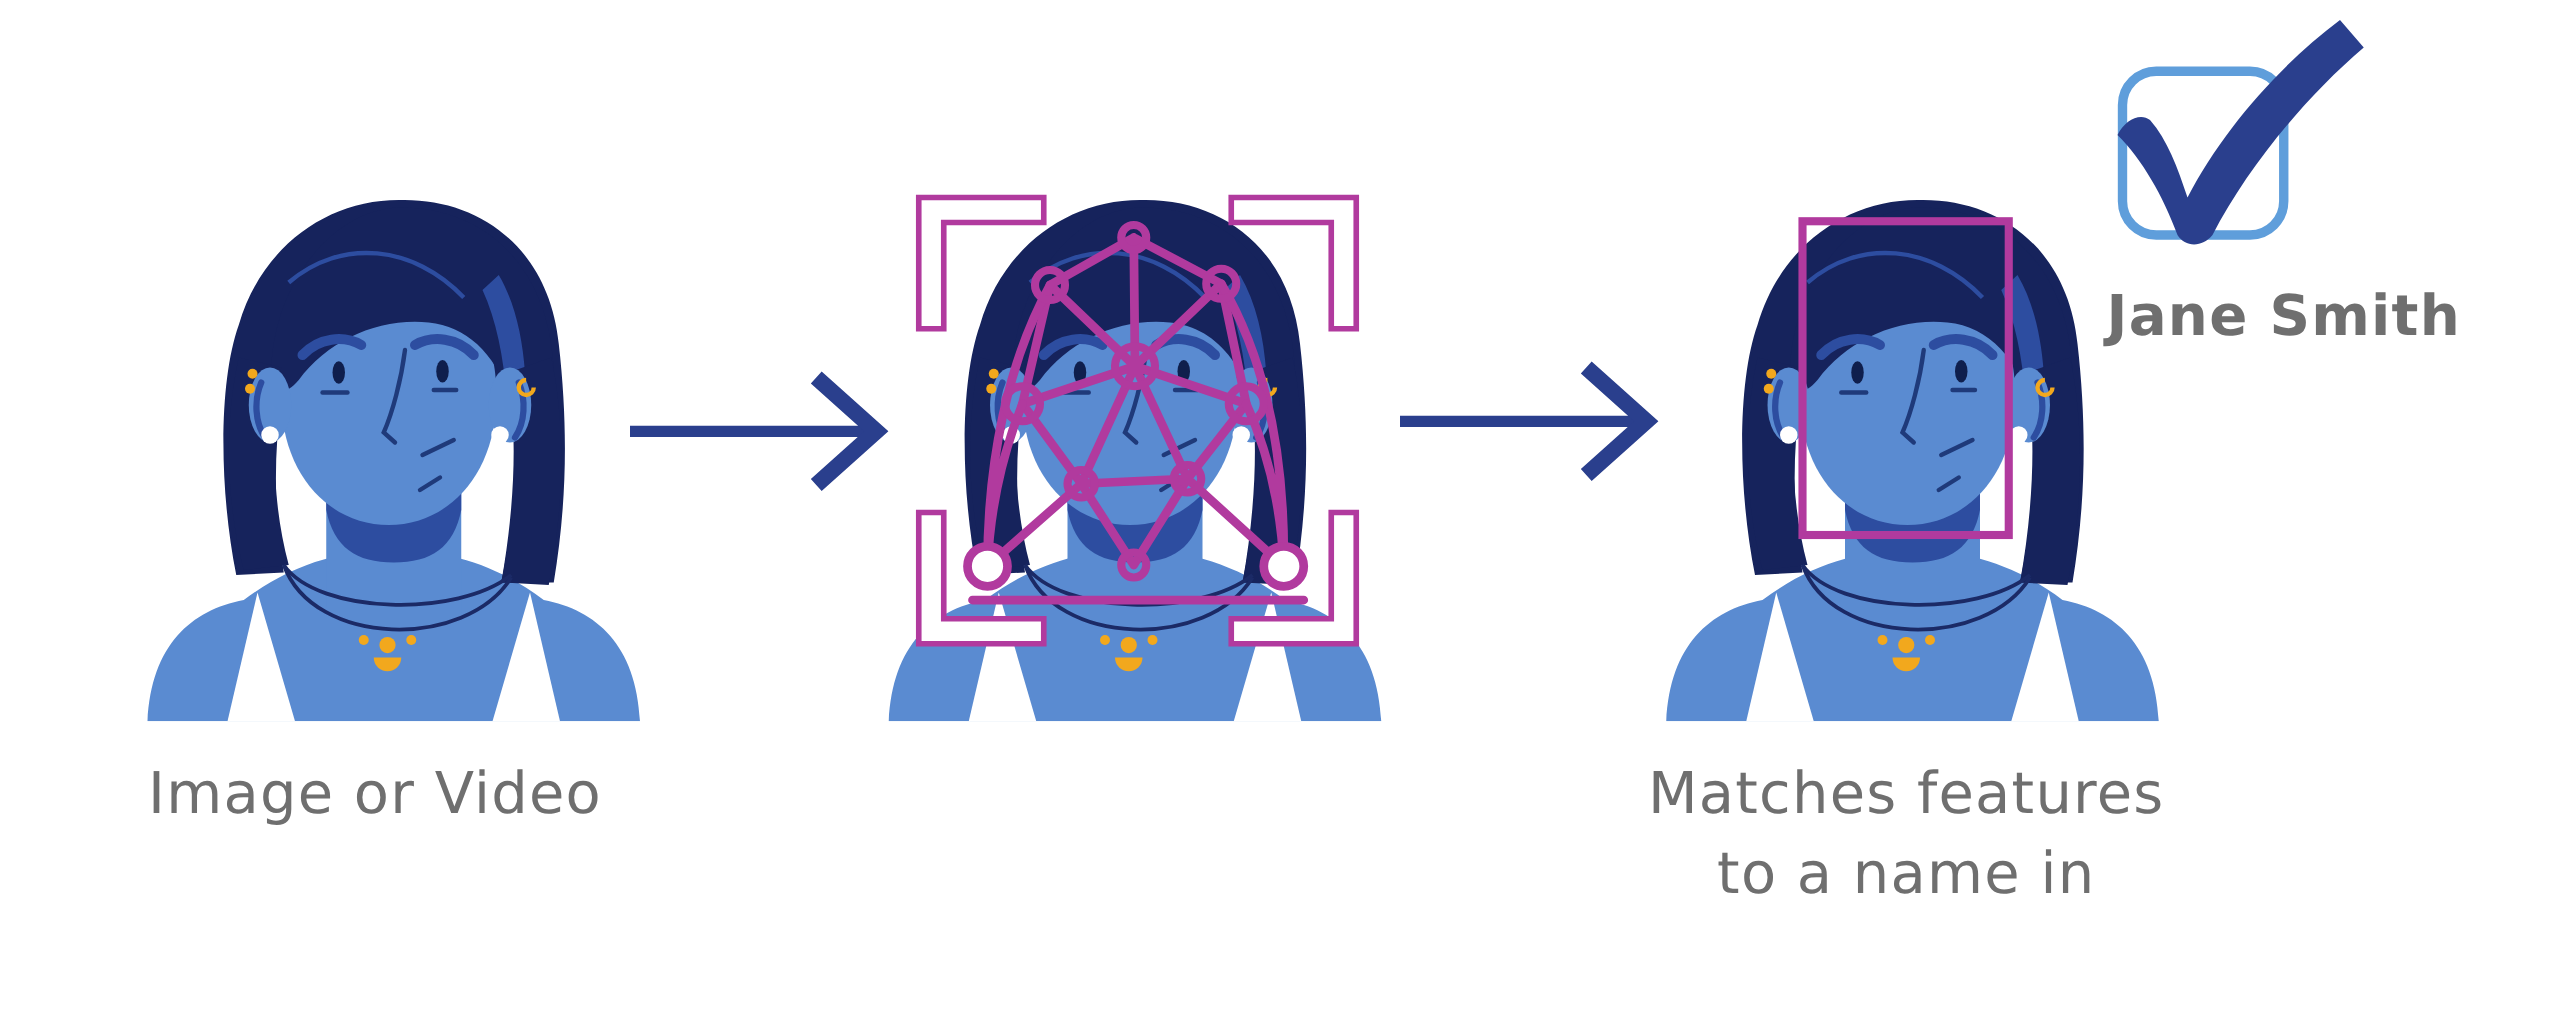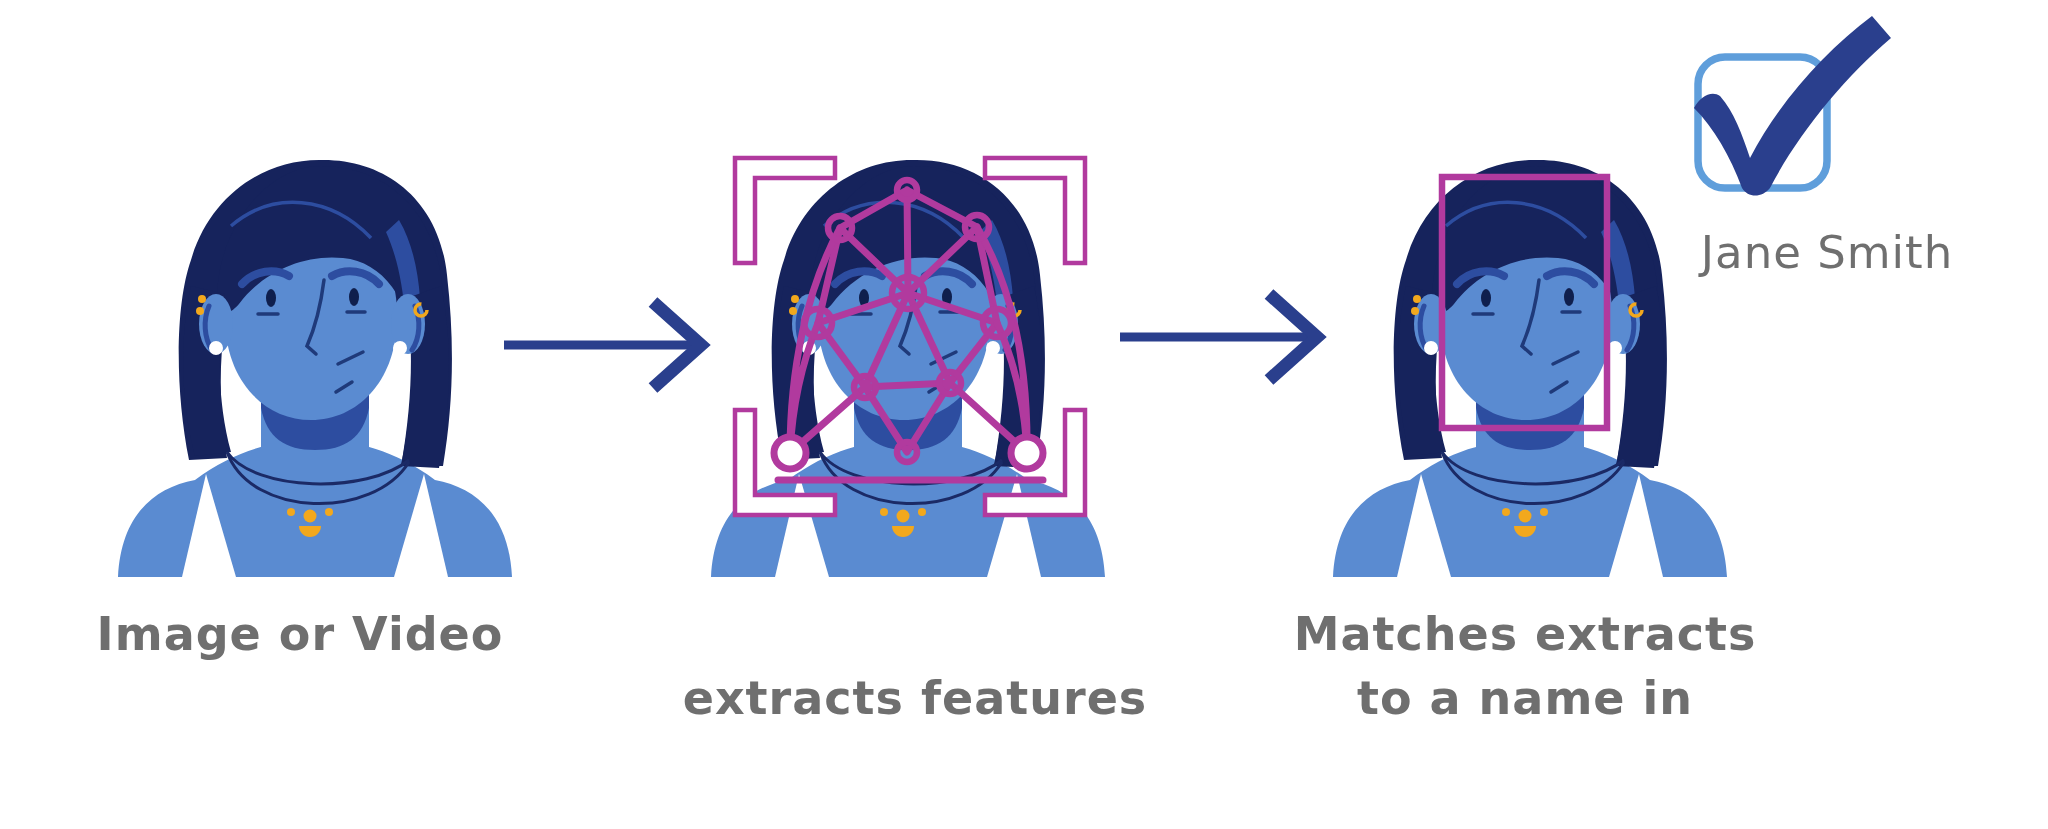--- a/index.html
+++ b/index.html
@@ -25,23 +25,23 @@
   .mesh-node{stroke:var(--magenta);stroke-width:6.5;fill:none;}
   .mesh-node-white{fill:#ffffff;stroke:var(--magenta);stroke-width:7;}
   .facebox{fill:none;stroke:var(--magenta);stroke-width:6.5;}
   
   .arrow-line{stroke:var(--navy);stroke-width:9;}
   .arrow-head{stroke:var(--navy);stroke-width:13;fill:none;stroke-linejoin:miter;}
   .checkbox-rect{fill:#ffffff;stroke:var(--checkbox_blue);stroke-width:7.5;}
   .check{fill:var(--navy);}
   
   .step-label{position:absolute;top:602px;width:500px;text-align:center;
-              color:var(--gray);font-size:46px;line-height:64px;font-weight:700;letter-spacing:1px;}
+              color:var(--gray);font-size:46px;line-height:64px;font-weight:400;letter-spacing:1px;}
   .match-name{position:absolute;left:1672px;top:226px;width:310px;text-align:center;
-              color:var(--gray);font-size:45px;font-weight:400;letter-spacing:1px;}
+              color:var(--gray);font-size:45px;font-weight:700;letter-spacing:1px;}
 </style>
 </head>
 <body>
 
 <div class="canvas">
 
   <svg width="0" height="0" style="position:absolute" aria-hidden="true">
     <defs>
       <symbol id="avatar" viewBox="0 0 420 437">
 
@@ -156,20 +156,19 @@
     <rect class="checkbox-rect" x="26" y="57" width="129" height="131" rx="27"></rect>
     <path class="check" d="M22,108 C28,96 40,90 48,96 C62,112 70,134 78,158 C106,104 152,52 200,16 L219,38 C172,78 126,134 98,188 C90,198 76,198 70,188 C58,156 42,128 22,108 Z"></path>
   </svg>
   <div class="match-name">Jane Smith</div>
 
   <div class="step-label" style="left:50px">
     <span>Image or Video</span>
   </div>
   <div class="step-label" style="left:665px">
     <br>
-    <span>extracts features</span>
   </div>
   <div class="step-label" style="left:1275px">
-    <span>Matches extracts</span><br>
+    <span>Matches features</span><br>
     <span>to a name in</span><br>
   </div>
 
 </div>
 
 </body></html>

